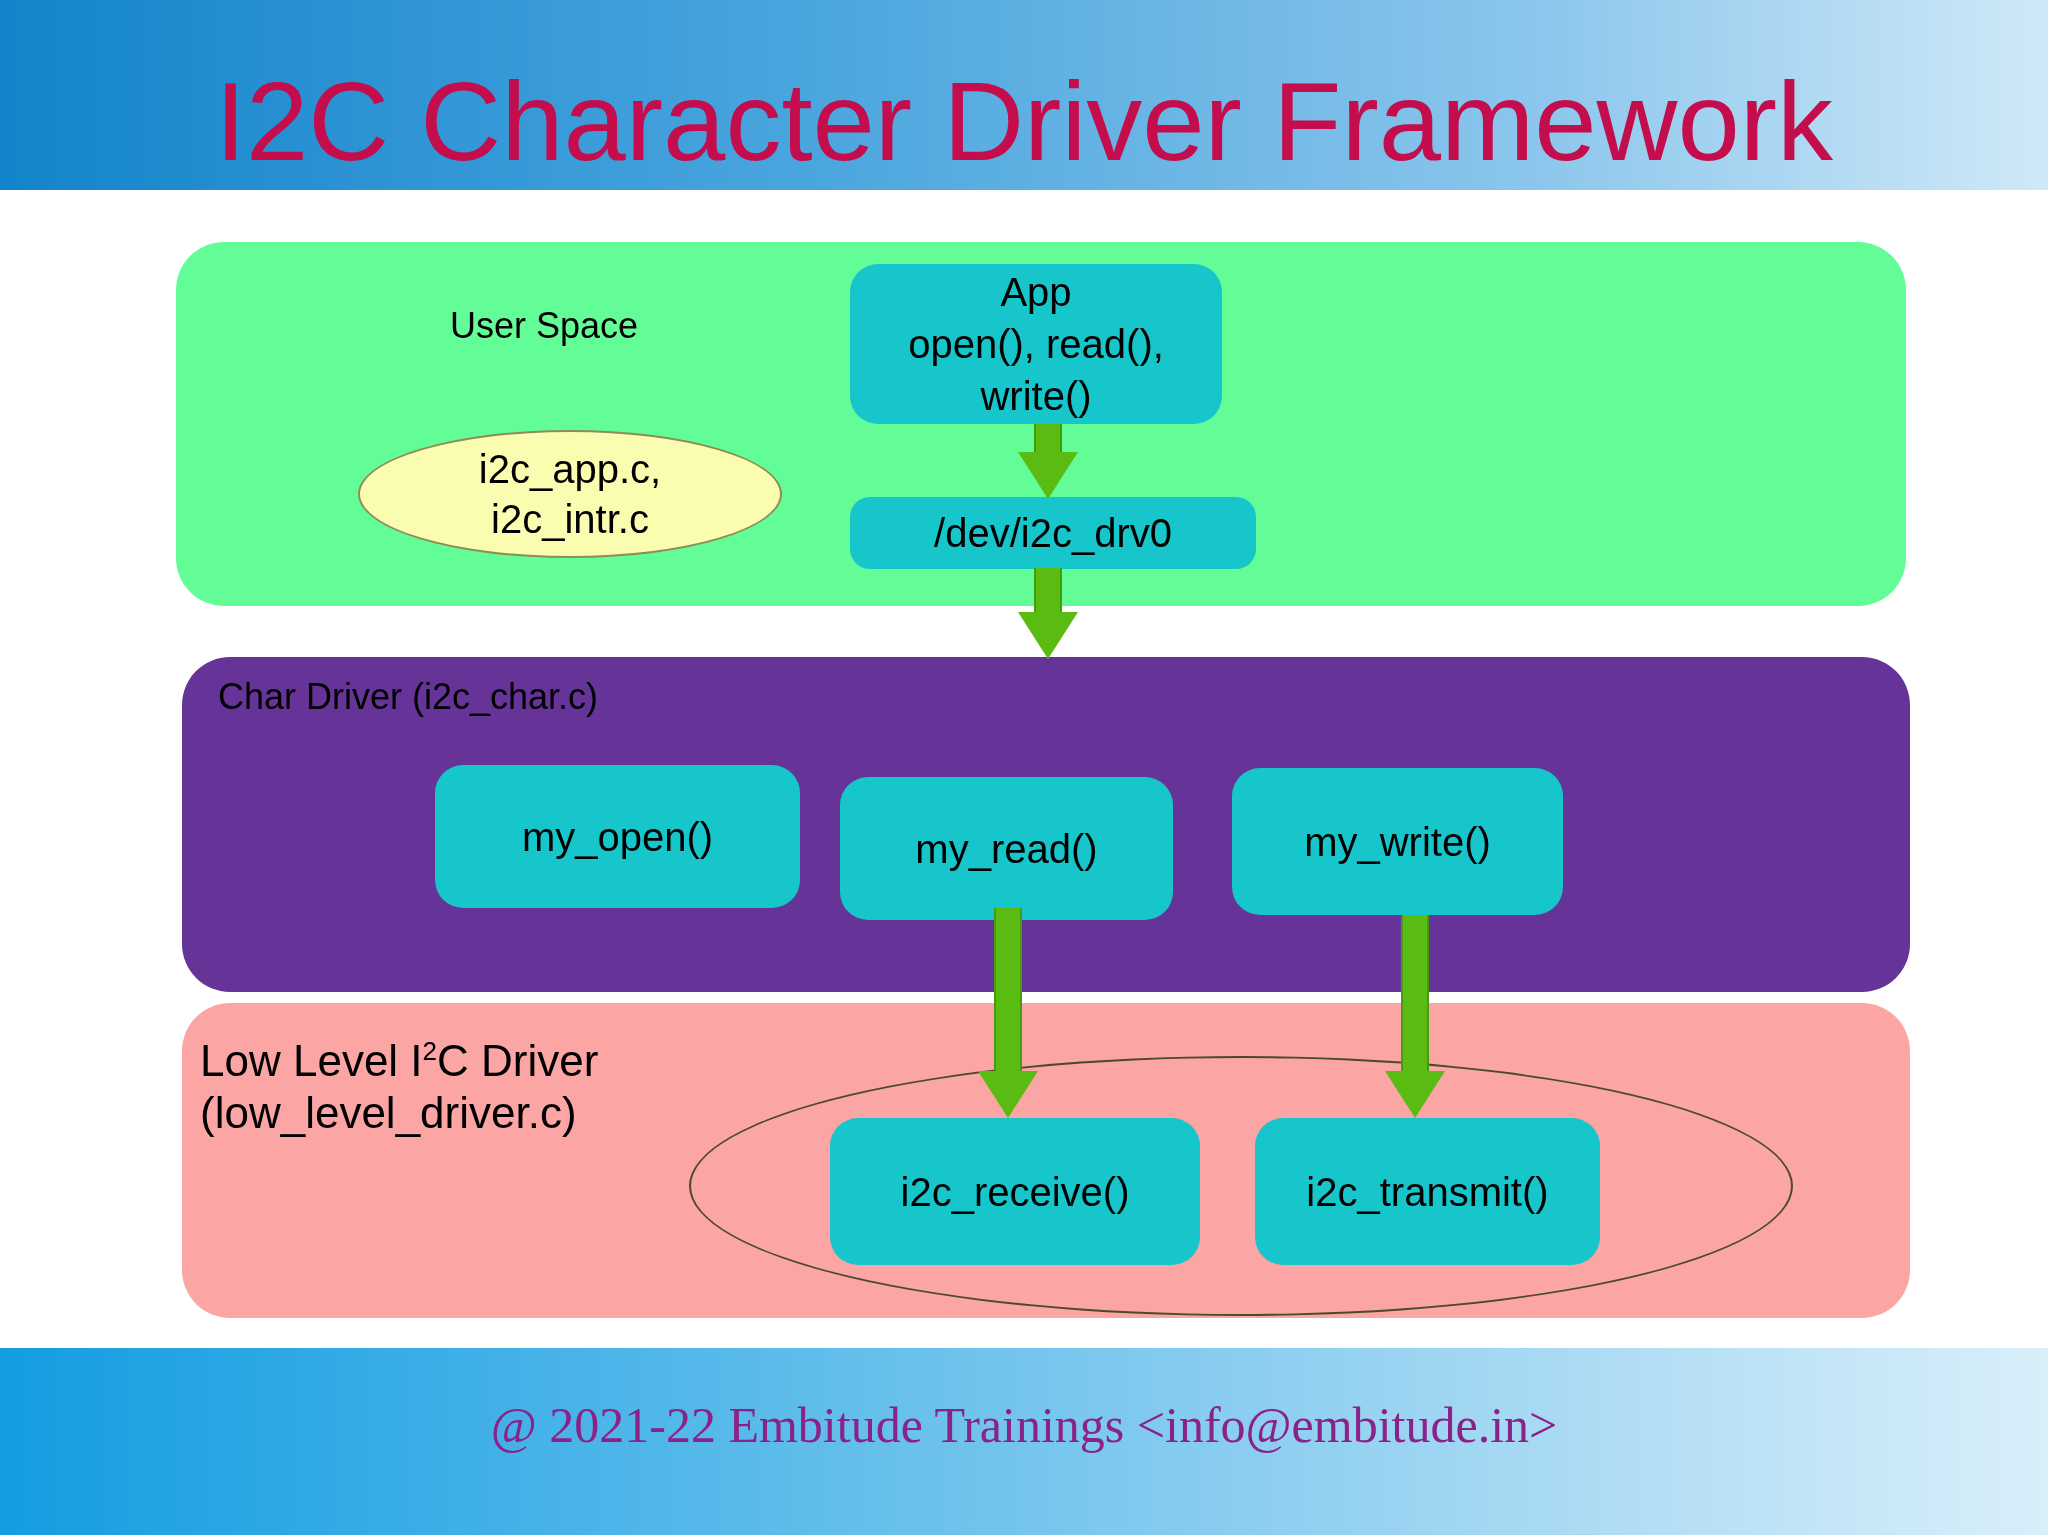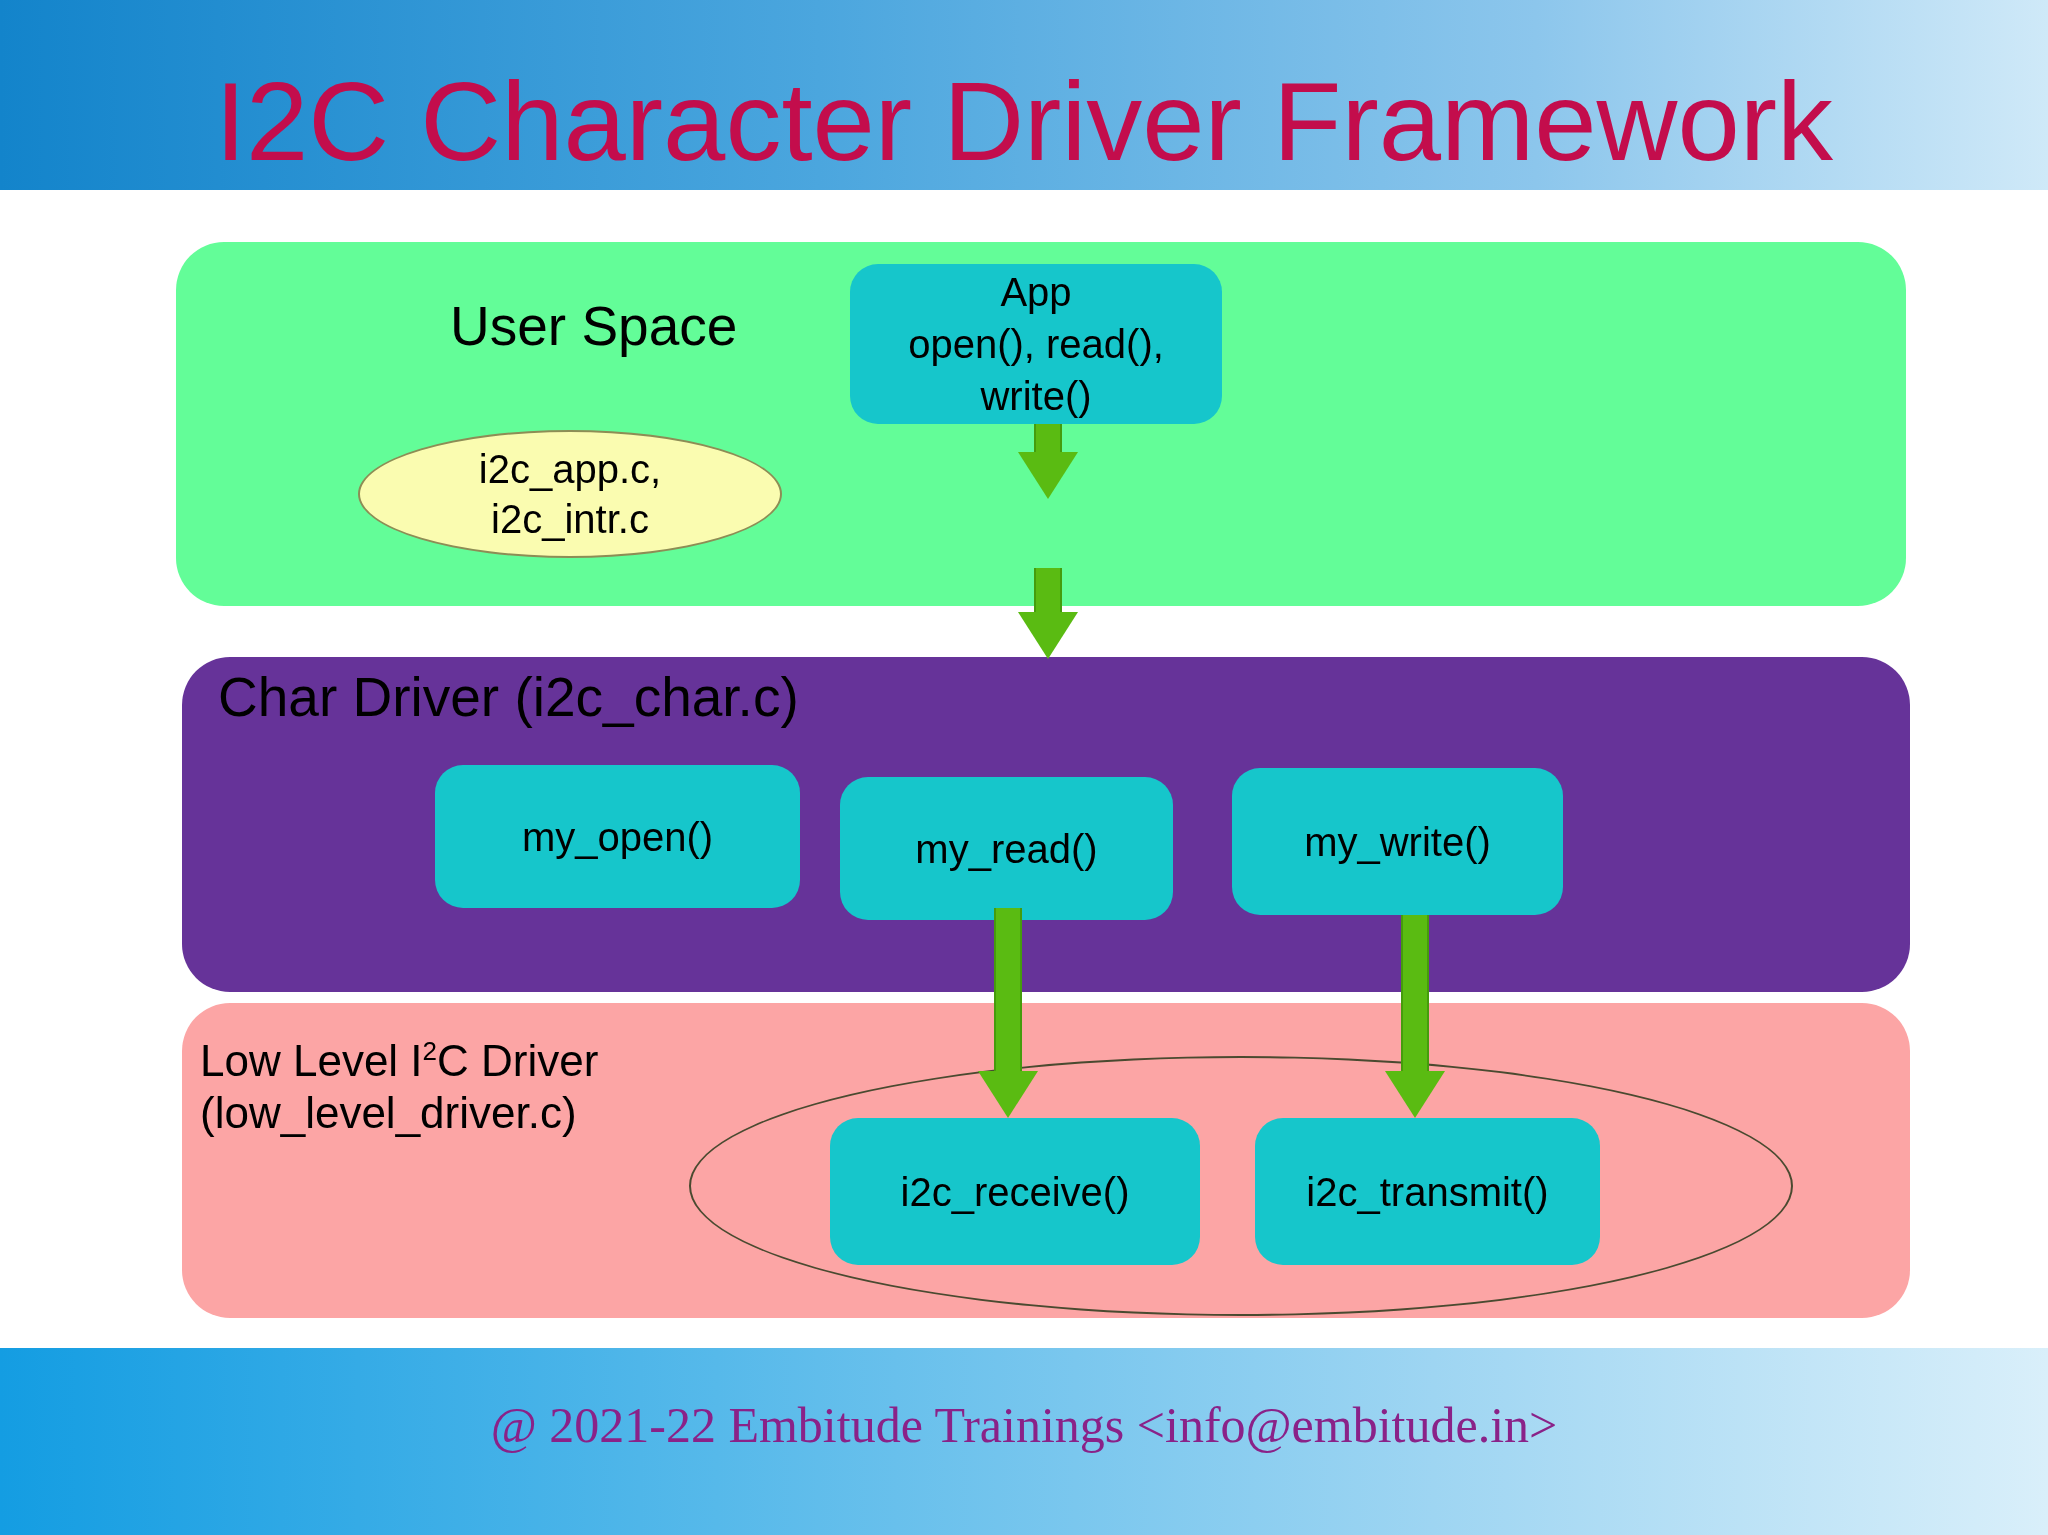--- a/index.html
+++ b/index.html
@@ -14,21 +14,21 @@
     display:flex;align-items:flex-end;justify-content:center;
   }
   .title{
     font-size:112px;line-height:1;padding-bottom:12px;color:#c30d4c;white-space:nowrap;
   }
   
   .panel{position:absolute;border-radius:48px;}
   .panel-user{left:176px;top:242px;width:1730px;height:364px;background:#63fd98;}
   .panel-char{left:182px;top:657px;width:1728px;height:335px;background:#663399;text-decoration:underline;}
   .panel-low{left:182px;top:1003px;width:1728px;height:315px;background:#fca5a5;}
-  .panel-label{position:absolute;font-size:55px;line-height:52px;color:#000;white-space:nowrap;}
+  .panel-label{position:absolute;font-size:36px;line-height:52px;color:#000;white-space:nowrap;}
   
   .cyanbox{
     position:absolute;background:#16c6cb;border-radius:28px;
     display:flex;flex-direction:column;align-items:center;justify-content:center;
     font-size:40px;line-height:52px;color:#000;text-align:center;z-index:2;
   }
   
   .src-ellipse{
     position:absolute;left:182px;top:188px;width:420px;height:124px;
     background:#fafcb0;border:2px solid #8d8d55;border-radius:50%;
@@ -72,20 +72,23 @@
       <span>App</span>
       <span>open(), read(),</span>
       <span>write()</span>
     </div>
 
     <div class="src-ellipse">
       <span>i2c_app.c,</span>
       <span>i2c_intr.c</span>
     </div>
 
+    <div class="cyanbox" style="left:674px;top:255px;width:406px;height:72px;border-radius:20px;">
+      <span>/dev/i2c_drv0</span>
+    </div>
   </div>
 
   <div class="arrow" style="left:1018px;top:424px;">
     <div class="shaft" style="height:28px;"></div>
     <div class="head"></div>
   </div>
 
   <div class="arrow" style="left:1018px;top:568px;">
     <div class="shaft" style="height:44px;"></div>
     <div class="head"></div>

